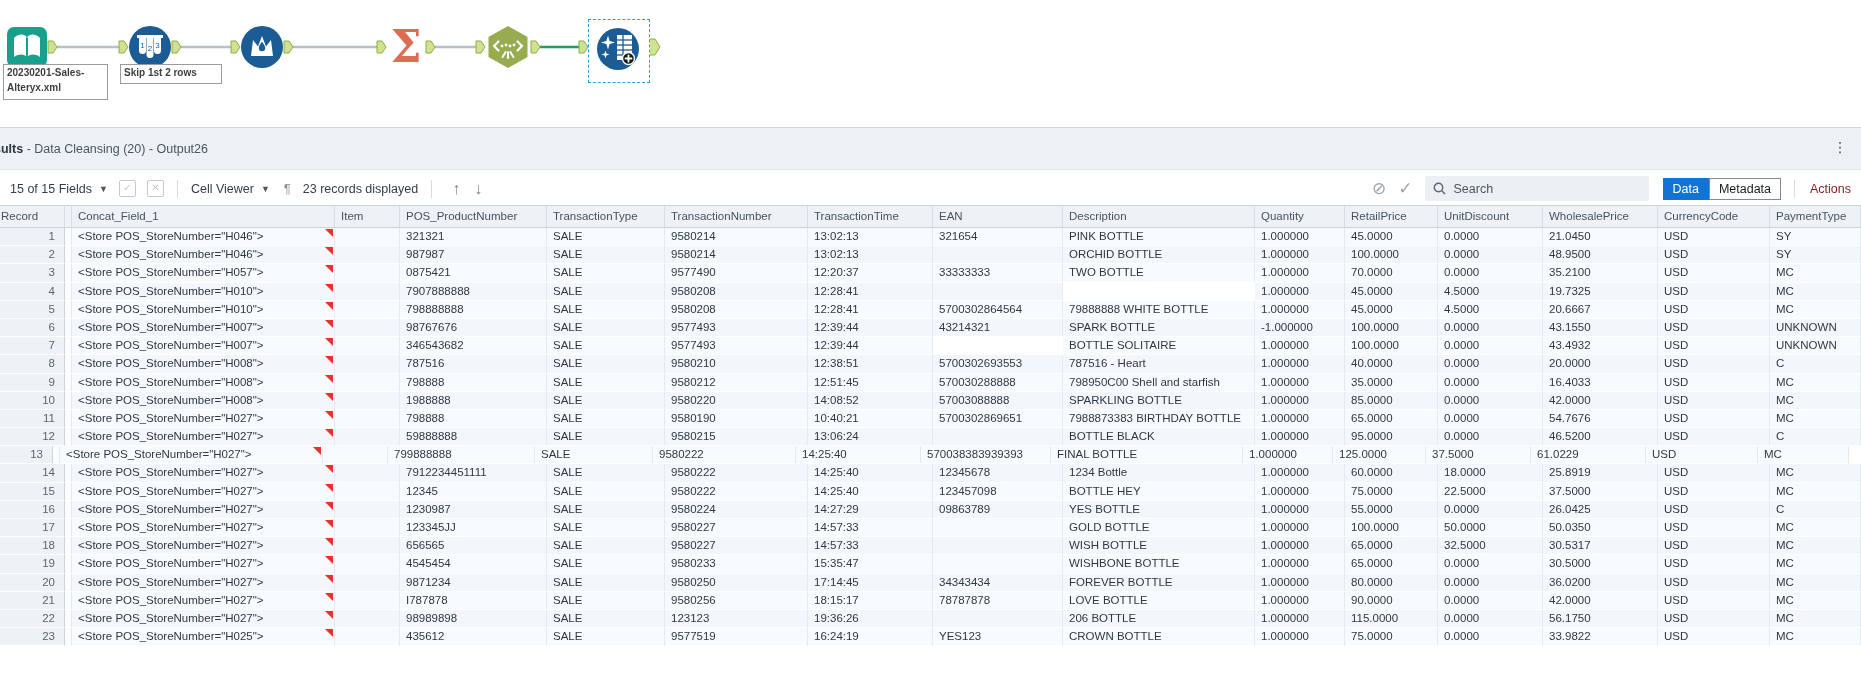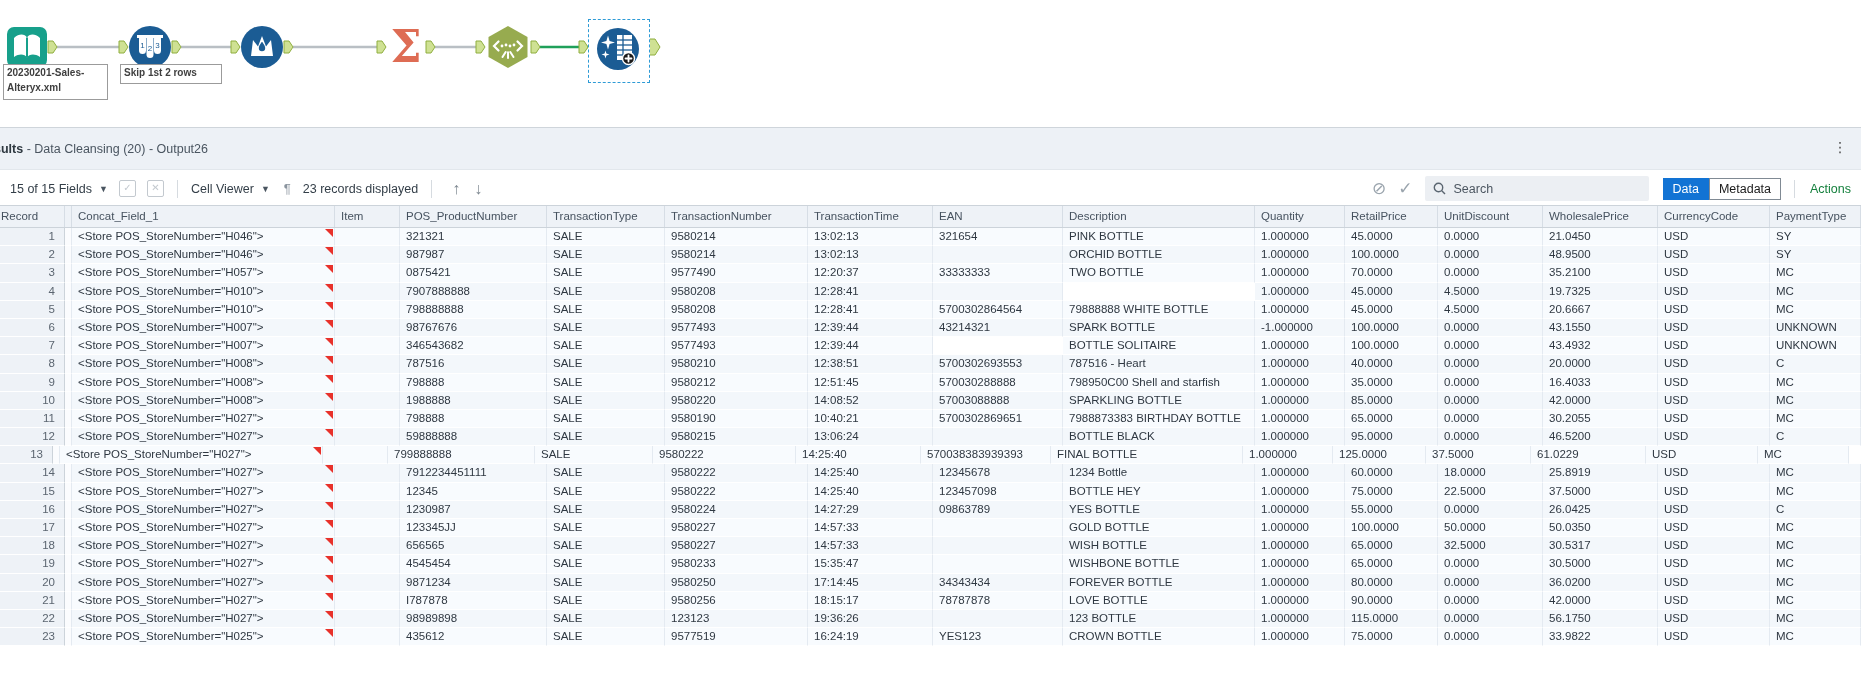--- a/index.html
+++ b/index.html
@@ -43,21 +43,21 @@
     width:224px;height:25px;background:#eceff3;border-radius:2px;display:flex;align-items:center;
     padding-left:8px;box-sizing:border-box;margin-right:14px;
   }
   .searchbox input{
     background:transparent;border:none;outline:none;font-family:"Liberation Sans",sans-serif;
     font-size:12.5px;color:#2e3840;width:170px;margin-left:6px;
   }
   .searchbox input::placeholder{color:#4c5661;opacity:1;}
   .btn-data{background:#1273d4;color:#fff;font-size:12.5px;padding:4px 10px;}
   .btn-meta{background:#fff;color:#1a1a1a;font-size:12.5px;padding:3px 9px;border:1px solid #808a94;}
-  .actions{margin-left:2px;color:#15803d;}
+  .actions{margin-left:2px;color:#7f1d1d;}
   
   .grid{position:absolute;left:0;top:78px;width:1861px;}
   .hrow{display:flex;height:23px;border-top:1px solid #ccd3da;border-bottom:1px solid #ccd3da;box-sizing:border-box;}
   .hcell{
     background:#eef2f7;border-right:1px solid #d6dde5;box-sizing:border-box;
     font-size:11.5px;color:#46525f;padding:4px 0 0 6px;overflow:hidden;white-space:nowrap;flex:none;
   }
   .trow{display:flex;height:18.2px;box-sizing:border-box;}
   .trow:nth-child(odd) .cell{background:#f8fbfe;}
   .trow:nth-child(even) .cell{background:#f3f7fb;}
@@ -441,21 +441,21 @@
           <div class="cell cell-item" style="width: 65px;"></div>
           <div class="cell cell-pos_productnumber" style="width: 147px;">798888</div>
           <div class="cell cell-transactiontype" style="width: 118px;">SALE</div>
           <div class="cell cell-transactionnumber" style="width: 143px;">9580190</div>
           <div class="cell cell-transactiontime" style="width: 125px;">10:40:21</div>
           <div class="cell cell-ean" style="width: 130px;">5700302869651</div>
           <div class="cell cell-description" style="width: 192px;">7988873383 BIRTHDAY BOTTLE</div>
           <div class="cell cell-quantity" style="width: 90px;">1.000000</div>
           <div class="cell cell-retailprice" style="width: 93px;">65.0000</div>
           <div class="cell cell-unitdiscount" style="width: 105px;">0.0000</div>
-          <div class="cell cell-wholesaleprice" style="width: 115px;">30.2055</div>
+          <div class="cell cell-wholesaleprice" style="width: 115px;">54.7676</div>
           <div class="cell cell-currencycode" style="width: 112px;">USD</div>
           <div class="cell cell-paymenttype" style="width: 91px;">MC</div>
         </div>
         <div class="trow">
           <div class="cell cell-record" style="width: 65px;">12</div>
           <div class="cell cell-spacer" style="width: 7px;"></div>
           <div class="cell cell-concat_field_1" style="width: 263px;">&lt;Store POS_StoreNumber="H027"&gt;<span class="flag"></span></div>
           <div class="cell cell-item" style="width: 65px;"></div>
           <div class="cell cell-pos_productnumber" style="width: 147px;">59888888</div>
           <div class="cell cell-transactiontype" style="width: 118px;">SALE</div>
@@ -635,21 +635,21 @@
         <div class="trow">
           <div class="cell cell-record" style="width: 65px;">22</div>
           <div class="cell cell-spacer" style="width: 7px;"></div>
           <div class="cell cell-concat_field_1" style="width: 263px;">&lt;Store POS_StoreNumber="H027"&gt;<span class="flag"></span></div>
           <div class="cell cell-item" style="width: 65px;"></div>
           <div class="cell cell-pos_productnumber" style="width: 147px;">98989898</div>
           <div class="cell cell-transactiontype" style="width: 118px;">SALE</div>
           <div class="cell cell-transactionnumber" style="width: 143px;">123123</div>
           <div class="cell cell-transactiontime" style="width: 125px;">19:36:26</div>
           <div class="cell cell-ean" style="width: 130px;"></div>
-          <div class="cell cell-description" style="width: 192px;">123 BOTTLE</div>
+          <div class="cell cell-description" style="width: 192px;">206 BOTTLE</div>
           <div class="cell cell-quantity" style="width: 90px;">1.000000</div>
           <div class="cell cell-retailprice" style="width: 93px;">115.0000</div>
           <div class="cell cell-unitdiscount" style="width: 105px;">0.0000</div>
           <div class="cell cell-wholesaleprice" style="width: 115px;">56.1750</div>
           <div class="cell cell-currencycode" style="width: 112px;">USD</div>
           <div class="cell cell-paymenttype" style="width: 91px;">MC</div>
         </div>
         <div class="trow">
           <div class="cell cell-record" style="width: 65px;">23</div>
           <div class="cell cell-spacer" style="width: 7px;"></div>

